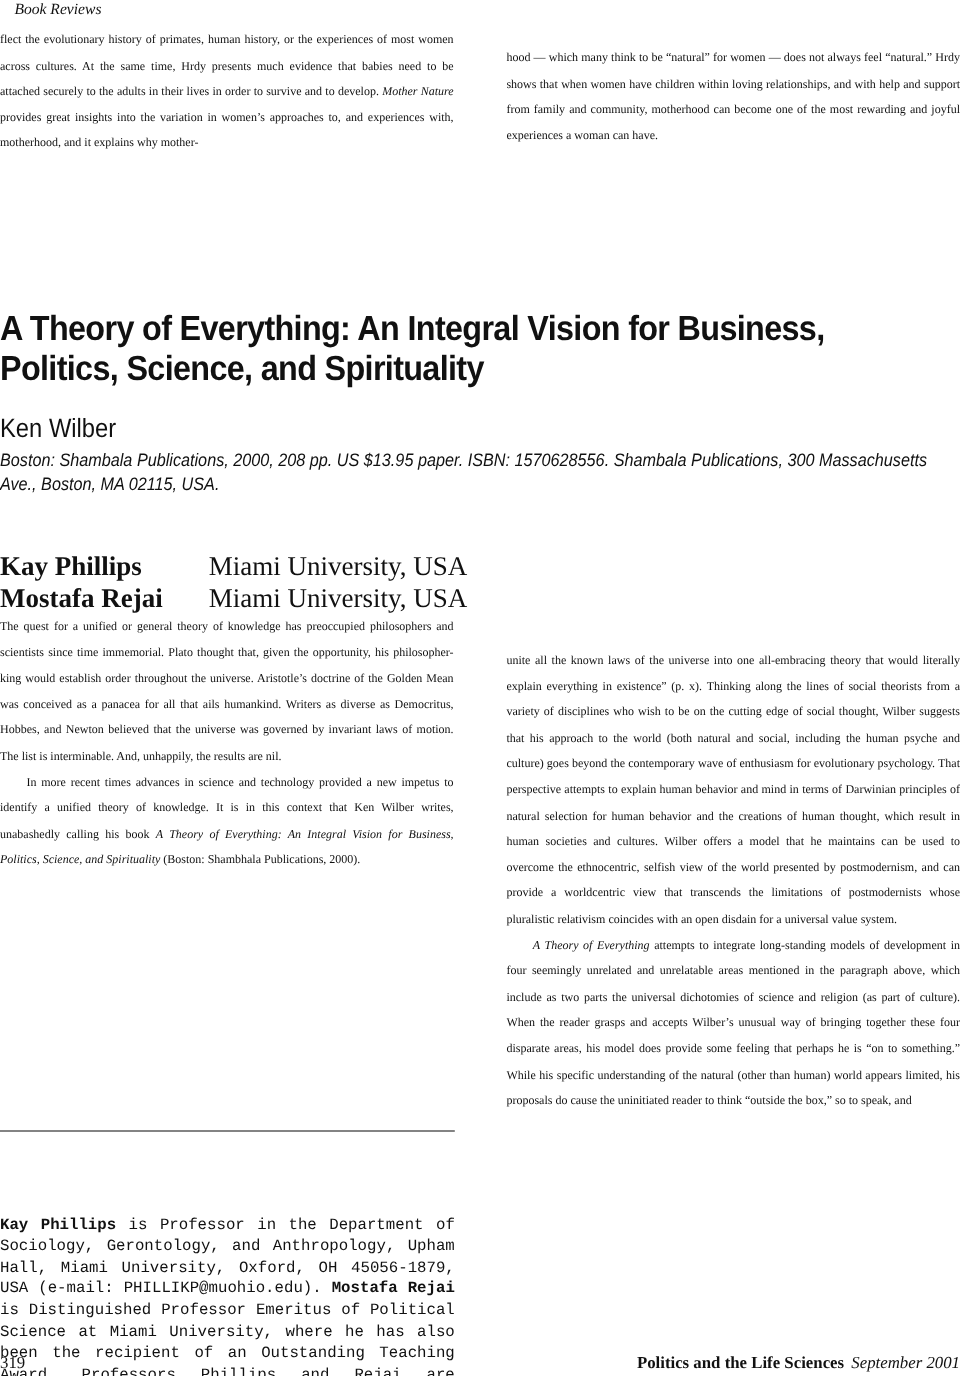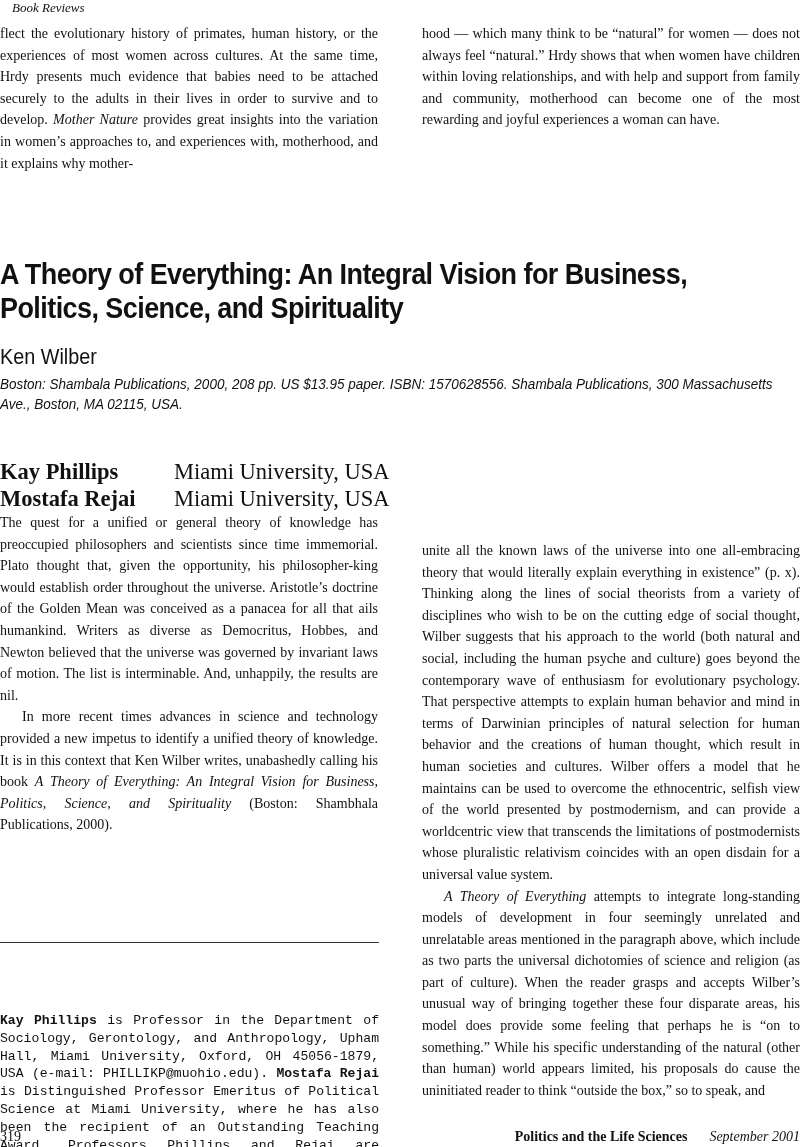--- a/index.html
+++ b/index.html
@@ -5,21 +5,21 @@
     html, body { margin: 0; padding: 0; background: #ffffff; }
     body {
       width: 800px; height: 1147px; position: relative; overflow: hidden;
       color: #111111;
       font-family: "Liberation Serif", serif;
     }
     .abs { position: absolute; }
     .running-head {
       left: 0; top: 0; font-size: 13px; font-style: italic; line-height: 16px; margin-left: 12px;
     }
-    .col { font-size: 14px; line-height: 21.6px; text-align: justify; }
+    .col { font-size: 10px; line-height: 21.6px; text-align: justify; }
     .col p { margin: 0; }
     .col p.indent { text-indent: 22px; }
     .col-left { left: 0; width: 378px; }
     .col-right { left: 422px; width: 378px; }
     .last-line-left { text-align-last: left; }
     .title {
       left: 0; top: 257px; width: 800px;
       font-family: "Liberation Sans", sans-serif; font-weight: bold;
       font-size: 29px; line-height: 34px; letter-spacing: -0.6px;
       transform: scaleX(0.93); transform-origin: left top;
@@ -35,33 +35,33 @@
       transform: scaleX(0.9); transform-origin: left top;
     }
     .reviewers { left: 0; top: 458px; font-size: 22.5px; line-height: 27px; }
     .reviewer-row { display: flex; }
     .reviewer-name { font-weight: bold; width: 174px; }
     .footnote-rule { left: 0; top: 942px; width: 379px; height: 0; border-top: 1px solid #333; }
     .footnote { left: 0; top: 1012px; width: 379px; font-size: 13.1px; line-height: 17.8px; text-align: justify; font-family: Liberation Mono, monospace; }
     .footnote b { font-weight: bold; }
     .page-number { left: 0; top: 1128px; font-size: 14px; line-height: 18px; }
     .journal-footer { right: 0; top: 1128px; font-size: 14px; line-height: 18px; }
-    .journal-footer .jname { font-weight: bold; margin-right: 22px; }
+    .journal-footer .jname { font-weight: bold; margin-right: 6px; }
     .journal-footer .jdate { font-style: italic; }
   </style>
 </head>
 <body>
 
 <div class="abs running-head">Book Reviews</div>
 
 <div class="abs col col-left" style="top:23px;">
   <p><span>flect the evolutionary history of primates, human history, or the experiences of most women across cultures.  At the same time, Hrdy presents much evidence that babies need to be attached securely to the adults in their lives in order to survive and to develop.</span>  <i>Mother Nature</i><span> provides great insights into the variation in women’s approaches to, and experiences with, motherhood, and it explains why mother-</span></p>
 </div>
 
-<div class="abs col col-right" style="top:23px;">
+<div class="abs col col-right" style="top:38px;">
   <p class="last-line-left">hood — which many think to be “natural” for women — does not always feel “natural.”  Hrdy shows that when women have children within loving relationships, and with help and support from family and community, motherhood can become one of the most rewarding and joyful experiences a woman can have.</p>
 </div>
 
 <h1 class="abs title" style="margin:0;">A Theory of Everything:  An Integral Vision for Business, Politics, Science, and Spirituality</h1>
 
 <div class="abs book-author">Ken Wilber</div>
 
 <div class="abs pub-info">Boston:  Shambala Publications, 2000, 208 pp. US $13.95 paper.  ISBN: 1570628556.  Shambala Publications, 300 Massachusetts Ave., Boston, MA 02115, USA.</div>
 
 <div class="abs reviewers">

